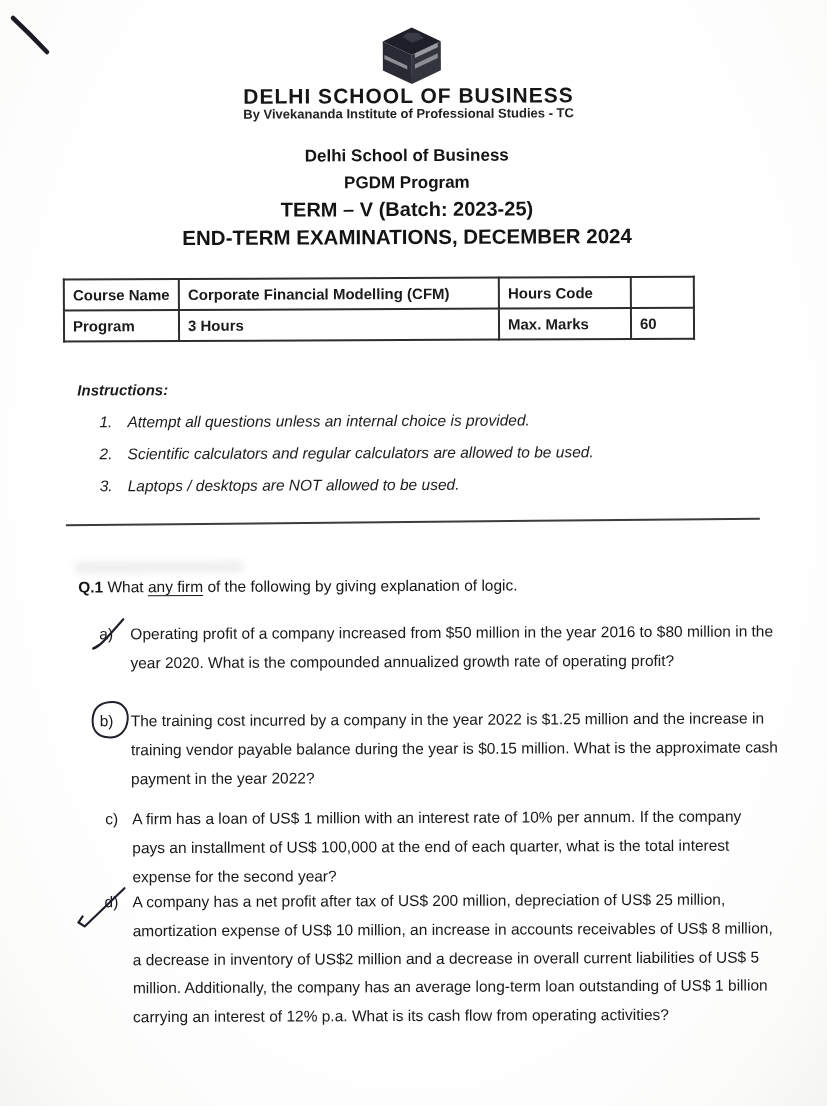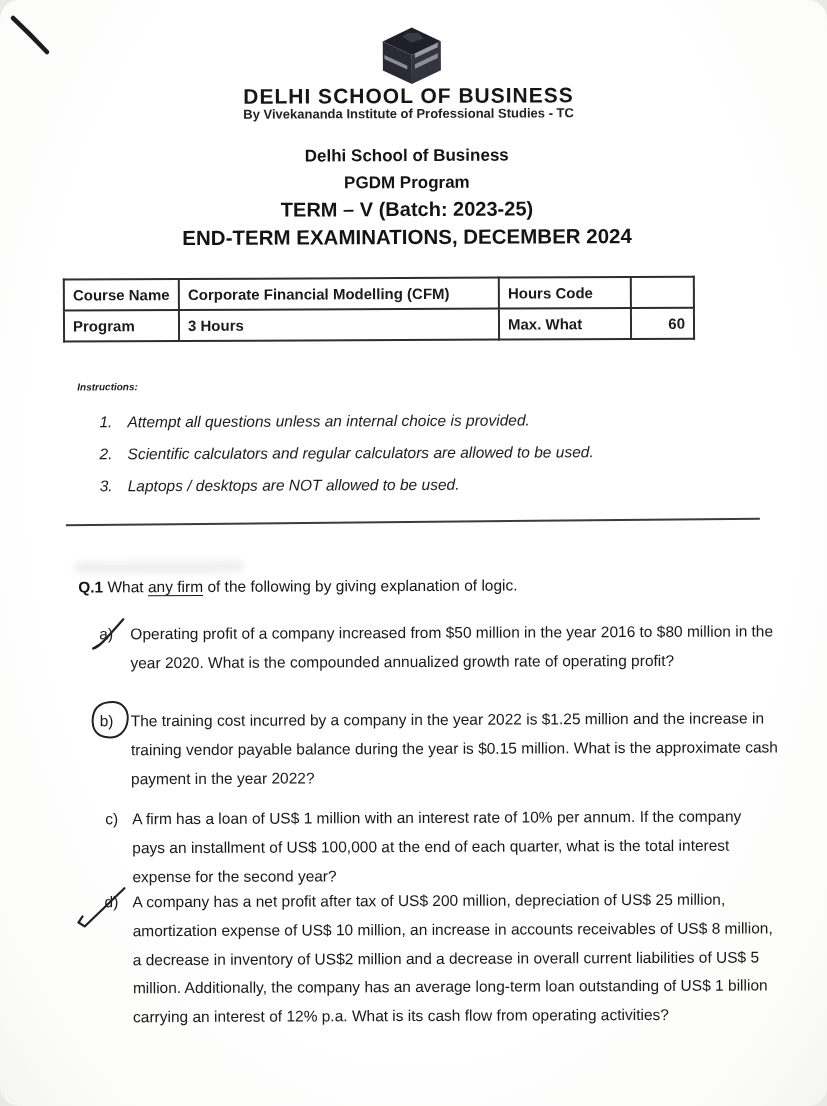--- a/index.html
+++ b/index.html
@@ -4,21 +4,20 @@
 <style>
   html,body { margin:0; padding:0; background:#e9e9e7; }
   .page {
     position:relative;
     width:827px; height:1106px;
     margin:0 auto;
     background:radial-gradient(ellipse at 50% 42%, #ffffff 62%, #fbfbfa 88%, #f4f4f2 100%);
     font-family:"Liberation Sans", sans-serif;
     color:#1d1d1d;
     overflow:hidden;
-    border-radius:19px;
   }
   .rot { position:absolute; inset:0; transform:rotate(-0.25deg); }
 
   
   .logo { position:absolute; top:26px; left:50%; transform:translateX(-50%); }
   .school-name {
     position:absolute; top:84px; left:0; right:6px; text-align:center;
     font-size:21px; font-weight:700; letter-spacing:1px; color:#161616;
   }
   .tagline {
@@ -37,24 +36,24 @@
   .info-table {
     position:absolute; top:277px; left:64px;
     border-collapse:collapse;
   }
   .info-table td {
     border:2px solid #2e2e2e;
     font-size:15px; font-weight:700;
     padding:2px 8px; height:25px; vertical-align:middle;
     color:#1a1a1a; background:transparent;
   }
-  .c1 { width:97px;margin-left:16px; } .c2 { width:302px; } .c3 { width:114px; } .c4 { width:45px; text-align:right; }
+  .c1 { width:97px;margin-left:16px; } .c2 { width:302px; } .c3 { width:114px; } .c4 { width:45px; text-align:left; }
 
   
-  .instr-head { position:absolute; top:380px; left:78px; font-size:10px; font-weight:700; font-style:italic; }
+  .instr-head { position:absolute; top:380px; left:78px; font-size:15px; font-weight:700; font-style:italic; }
   .instr-item { position:absolute; left:100px; width:620px; font-size:15.5px; font-style:italic; }
   .instr-item .num { display:inline-block; width:28px; }
   .i1 { top:412px; } .i2 { top:444px; } .i3 { top:476px; }
 
   .divider { position:absolute; top:521px; left:66px; width:694px; border-top:2px solid #3c3c3c; transform:rotate(-0.3deg); }
 
   .smudge { position:absolute; top:560px; left:74px; width:170px; height:12px; background:rgba(110,110,110,0.10); filter:blur(3px); border-radius:6px; }
 
   
   .q1-head { position:absolute; top:577px; left:78px; font-size:15.5px; color:#151515; }
@@ -105,21 +104,21 @@
       <tbody>
           <tr>
         <td class="c1">Course Name</td>
         <td class="c2">Corporate Financial Modelling (CFM)</td>
         <td class="c3">Hours Code</td>
         <td class="c4"></td>
       </tr>
       <tr>
         <td class="c1">Program</td>
         <td class="c2">3 Hours</td>
-        <td class="c3">Max. What</td>
+        <td class="c3">Max. Marks</td>
         <td class="c4">60</td>
       </tr>
     </tbody>
       </table>
 
     <div class="instr-head">Instructions:</div>
     <div class="instr-item i1">
       <span class="num">1.</span><span>Attempt all questions unless an internal choice is provided.</span>
     </div>
     <div class="instr-item i2">

